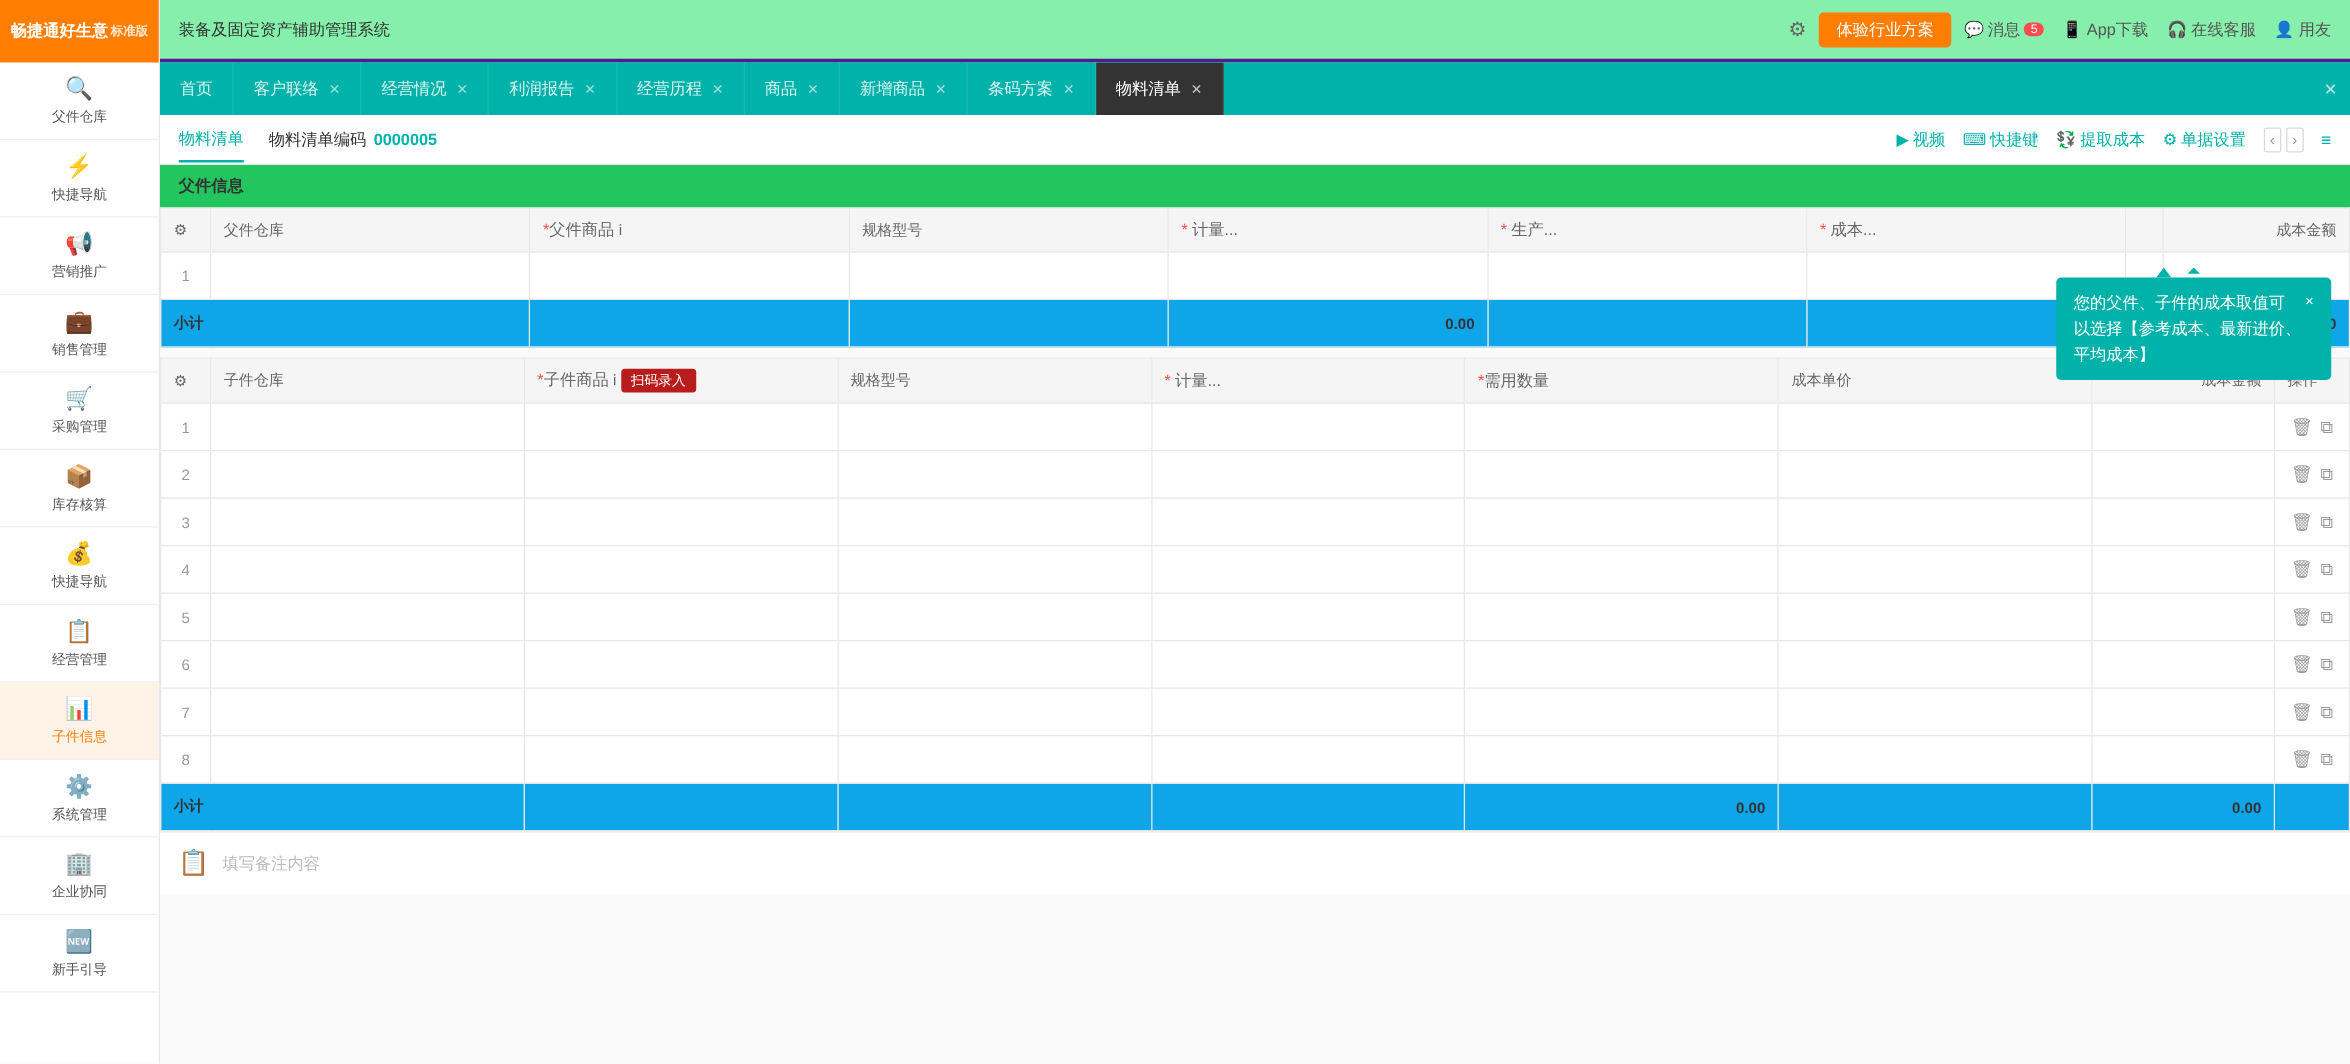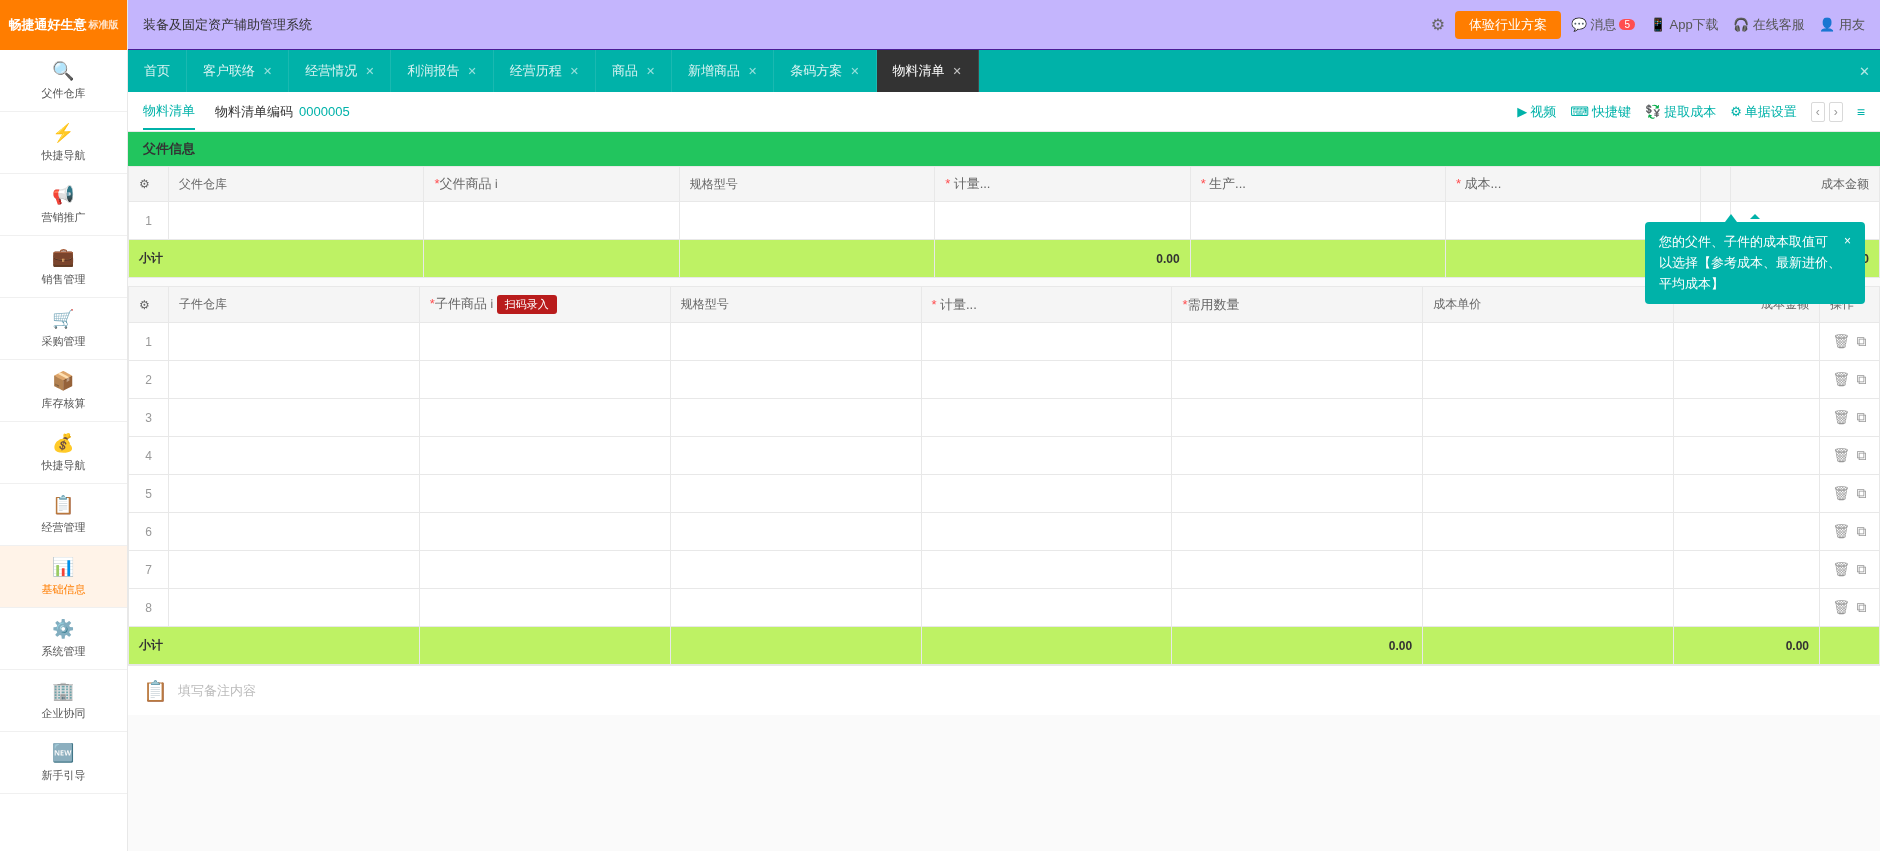--- a/index.html
+++ b/index.html
@@ -40,22 +40,22 @@
     .sidebar-item.active { background: #fff3e8; color: #ff7d00; }
     .sidebar-item .icon { font-size: 18px; }
     .sidebar-item .label { font-size: 11px; }
 
     
     .main { flex: 1; display: flex; flex-direction: column; overflow: hidden; }
 
     
     .topbar {
       height: 50px;
-      background: #c4b5fd;
-      border-bottom: 1px solid #4c1d95;
+      background: #86efac;
+      border-bottom: 3px solid #4c1d95;
       display: flex;
       align-items: center;
       padding: 0 15px;
       gap: 10px;
     }
     .topbar-title { color: #333; font-size: 13px; flex: 1; }
     .topbar-btn {
       background: #ff7d00;
       color: #fff;
       border: none;
@@ -179,21 +179,21 @@
       padding: 0 8px;
       background: transparent;
       font-size: 12px;
     }
     .row-num {
       text-align: center;
       color: #999;
       font-size: 12px;
       width: 40px;
     }
-    .subtotal-row { background: #bef264; }
+    .subtotal-row { background: #0ea5e9; }
     .subtotal-row td { padding: 6px 10px; font-size: 12px; color: #333; border: 1px solid #e8e8e8; }
     .subtotal-label { font-weight: bold; color: #666; }
     .subtotal-val { text-align: right; font-weight: bold; }
 
     .scan-btn {
       background: #b91c1c;
       color: #fff;
       border: none;
       border-radius: 3px;
       padding: 2px 8px;
@@ -300,21 +300,21 @@
       <div class="sidebar-item">
         <span class="icon">💰</span>
         <span class="label">快捷导航</span>
       </div>
       <div class="sidebar-item">
         <span class="icon">📋</span>
         <span class="label">经营管理</span>
       </div>
       <div class="sidebar-item active">
         <span class="icon">📊</span>
-        <span class="label">基础信息</span>
+        <span class="label">子件信息</span>
       </div>
       <div class="sidebar-item">
         <span class="icon">⚙️</span>
         <span class="label">系统管理</span>
       </div>
       <div class="sidebar-item">
         <span class="icon">🏢</span>
         <span class="label">企业协同</span>
       </div>
       <div class="sidebar-item">
@@ -395,21 +395,21 @@
       <span class="tooltip-close">×</span>
       <span>您的父件、子件的成本取值可以选择【参考成本、最新进价、平均成本】</span>
     </div>
 
     <div class="content">
 
       <div class="sub-header">
         <span class="sub-tab active">物料清单</span>
         <div class="sub-header-code">
           <span>物料清单编码</span>
-          <span style="color:#00b2a9; font-weight:normal;">0000005</span>
+          <span style="color:#00b2a9; font-weight:bold;">0000005</span>
         </div>
         <div class="sub-header-right">
           <span>▶ <span>视频</span></span>
           <span>⌨ <span>快捷键</span></span>
           <span>💱 <span>提取成本</span></span>
           <span>⚙ <span>单据设置</span></span>
           <div class="nav-arrows">
             <span class="nav-arrow">‹</span>
             <span class="nav-arrow">›</span>
           </div>

